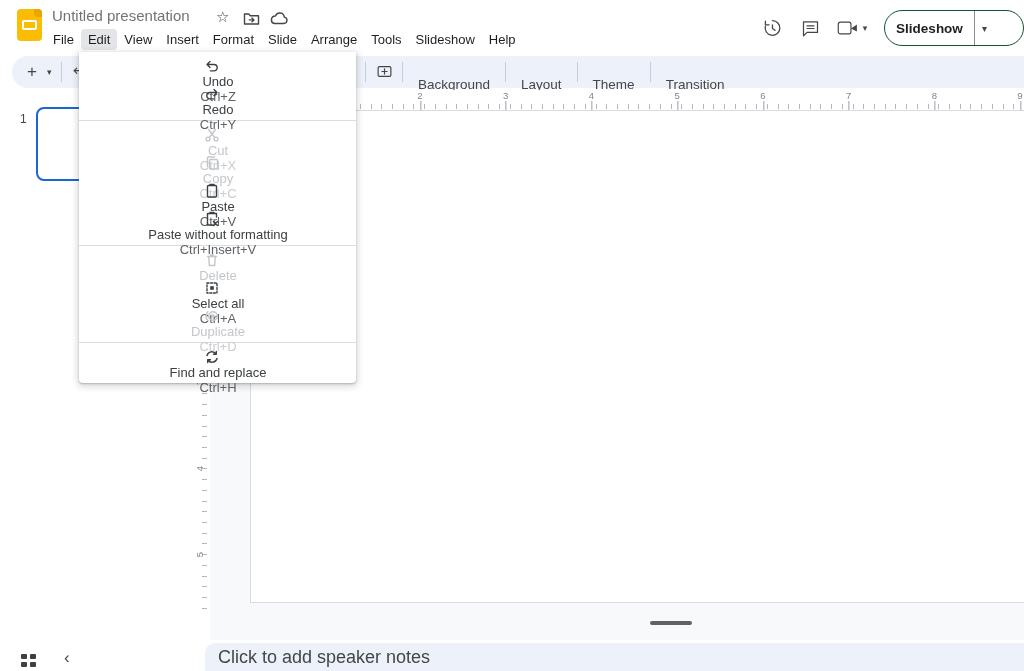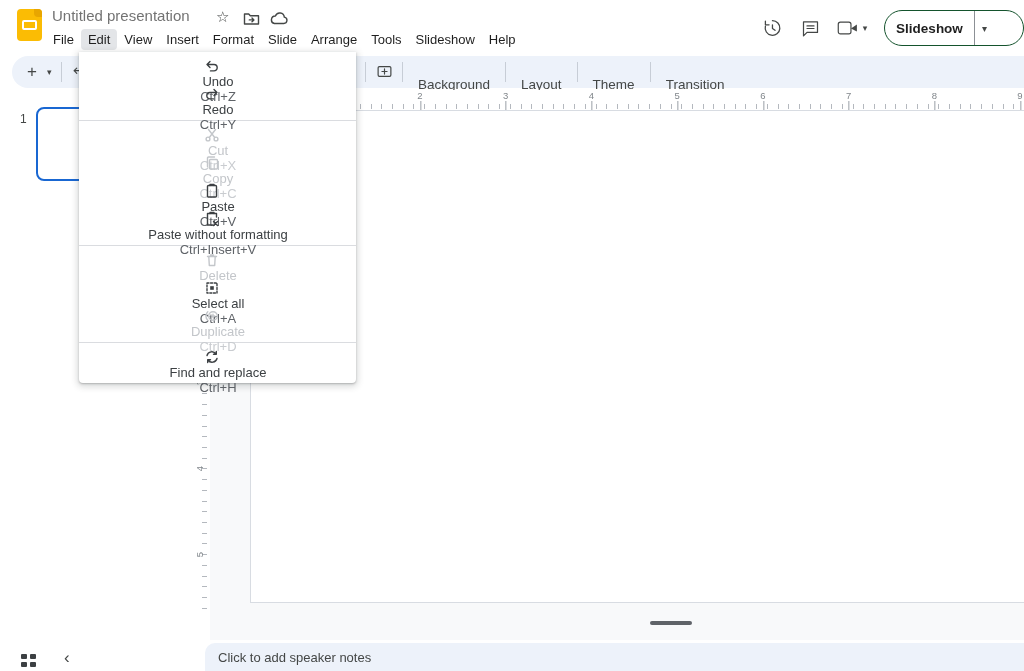--- a/index.html
+++ b/index.html
@@ -58,21 +58,21 @@
   #workspace { left:210px; top:110px; width:814px; height:530px; background:#f8f9fa; }
   #slide-canvas { position:absolute; left:40px; top:0; width:790px; height:493px;
     background:#fff; border:1px solid #d8dce2; }
   #notes-handle { position:absolute; left:440px; top:511px; width:42px; height:4px;
     background:#5f6368; border-radius:2px; }
 
   
   #notes-bar { left:0; top:640px; width:1024px; height:31px; background:#fff; }
   #notes-pane { position:absolute; left:205px; top:3px; width:819px; height:28px;
     background:#edf2fa; border-radius:10px 0 0 0; display:flex; align-items:center; }
-  #notes-pane .ph { font-size:13px; color:#444746; padding-left:13px; }
+  #notes-pane .ph { font-size:18px; color:#444746; padding-left:13px; }
   #grid-btn { position:absolute; left:21px; top:14px; width:16px; height:14px;
     display:grid; grid-template-columns:6px 6px; grid-template-rows:5px 5px; gap:3px; }
   #grid-btn span { background:#3c4043; border-radius:1px; }
   #collapse-btn { position:absolute; left:64px; top:8px; font-size:17px; color:#444746; }
 
   
   #edit-menu { left:79px; top:52px; width:277px; background:#fff; z-index:50;
     border-radius:0 0 4px 4px; padding:6px 0;
     box-shadow:0 2px 6px 2px rgba(60,64,67,.18), 0 1px 2px rgba(60,64,67,.3); }
   .mi { height:28px; display:flex; align-items:center; padding:0 16px 0 17px;

